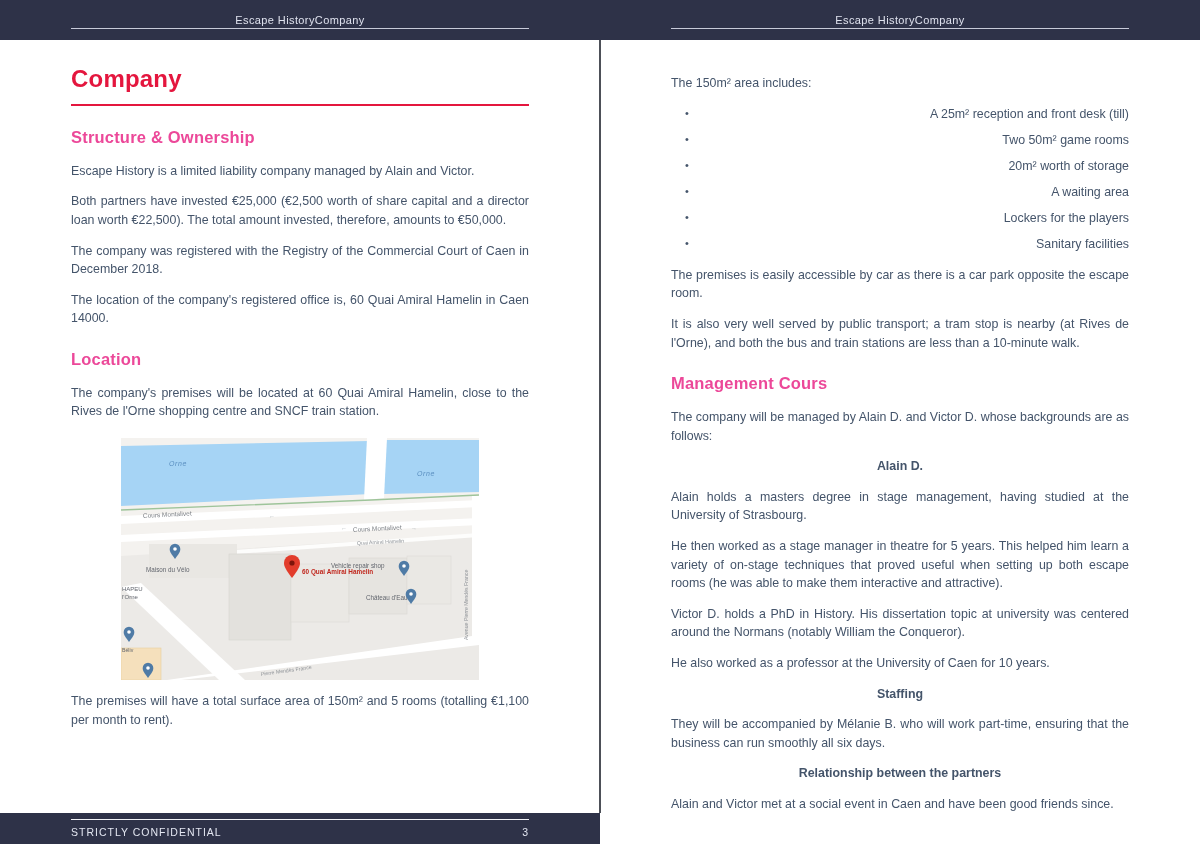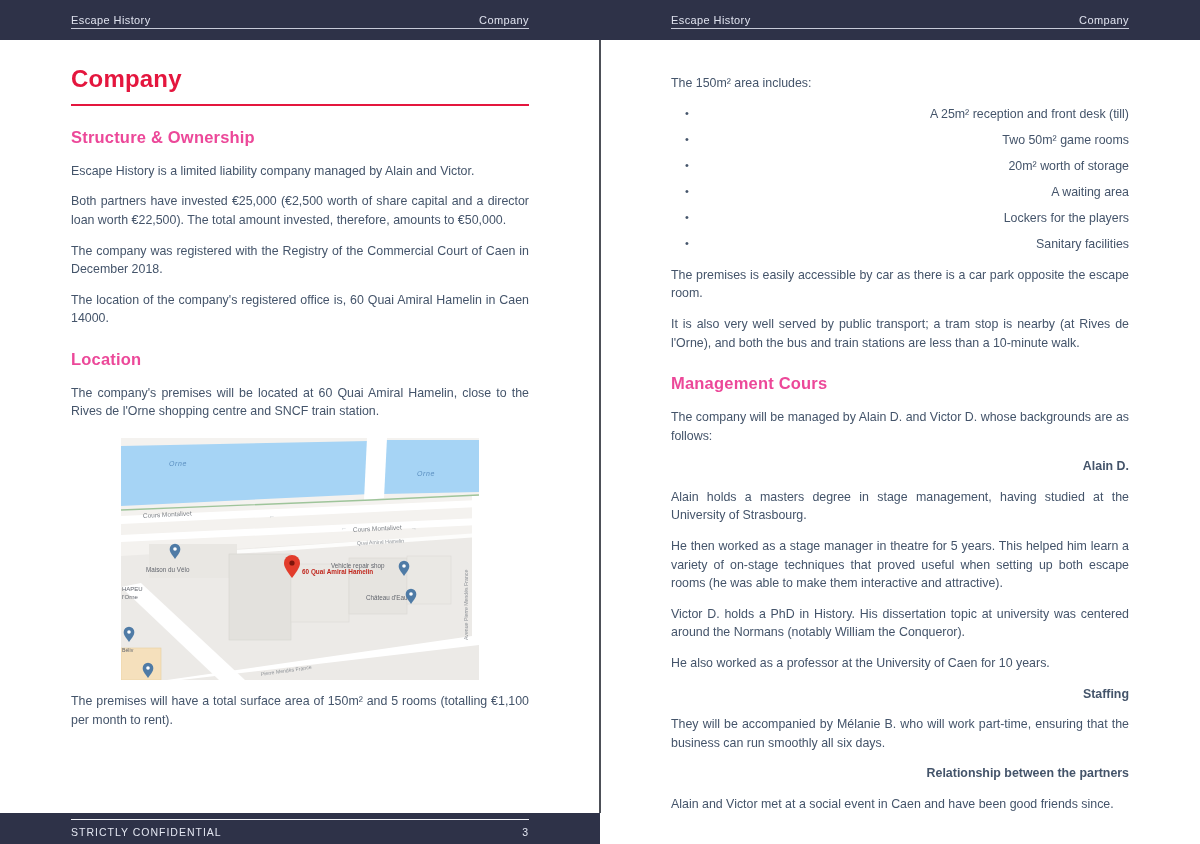--- a/index.html
+++ b/index.html
@@ -2,29 +2,29 @@
 <html><head>
 <meta charset="utf-8">
 <style>
   html,body{margin:0;padding:0;}
   body{
     width:1200px;height:844px;overflow:hidden;background:#ffffff;
     font-family:"Liberation Sans", sans-serif;position:relative;display:flex;
   }
   .page{width:600px;height:844px;background:#ffffff;display:flex;flex-direction:column;box-sizing:border-box;}
   .band-top{height:40px;flex:none;background:#2e3248;padding:0 71px;box-sizing:border-box;display:flex;align-items:flex-end;}
-  .header-row{width:100%;display:flex;justify-content:space-between;align-items:flex-end;
+  .header-row{width:100%;display:flex;justify-content:center;align-items:flex-end;
     border-bottom:1px solid #c7cad8;padding-bottom:2px;margin-bottom:11px;
     color:#dfe2ee;font-size:11px;letter-spacing:.4px;}
   .content{flex:1;padding:0 71px;box-sizing:border-box;color:#44546a;font-size:12.4px;line-height:1.5;}
   .content p{margin:12px 0;text-align:justify;}
   h1.doc-title{color:#e4163e;font-size:24px;font-weight:bold;margin:21px 0 0;padding-bottom:7px;
     border-bottom:2px solid #e4163e;letter-spacing:.2px;}
   h2.sec{color:#ec4899;font-size:16.5px;font-weight:bold;margin:19px 0 2px;letter-spacing:.2px;}
-  p.bold-sub{font-weight:bold;text-align:right;}
+  p.bold-sub{font-weight:bold;text-align:center;}
   ul.doc-list{list-style:none;margin:10px 0 12px;padding:0 0 0 14px;}
   ul.doc-list li{position:relative;padding-left:11px;margin:7.5px 0;text-align:right;}
   ul.doc-list li::before{content:"•";position:absolute;left:0;top:0;font-size:11px;color:#44546a;}
   .band-bottom{height:31px;flex:none;background:#2e3248;padding:0 71px;box-sizing:border-box;color:#e3e6f1;}
   .footer-row{border-top:1px solid #f2f3f7;margin-top:6px;padding-top:6px;display:flex;
     justify-content:space-between;font-size:10.5px;letter-spacing:1px;}
   .page-divider{position:absolute;left:599px;top:40px;width:2px;height:773px;background:#4d5058;}
   svg.map{display:block;width:358px;height:242px;margin:17px auto 6px;}
   .map text{font-family:"Liberation Sans", sans-serif;}
 </style>

